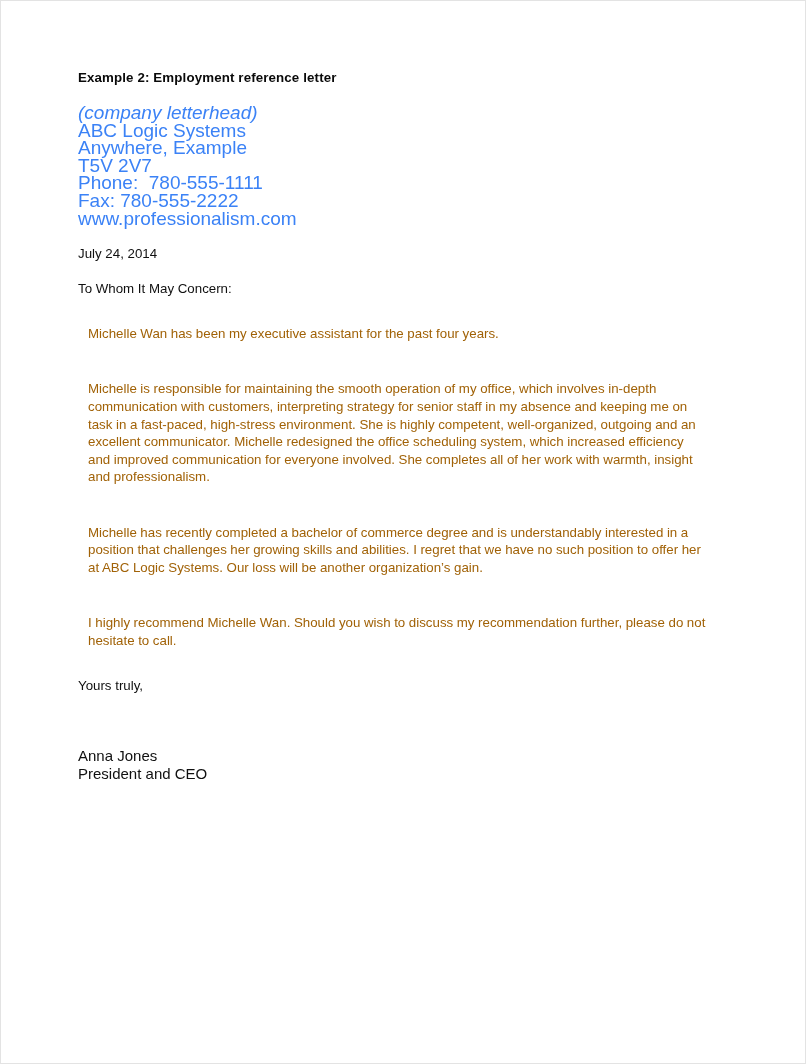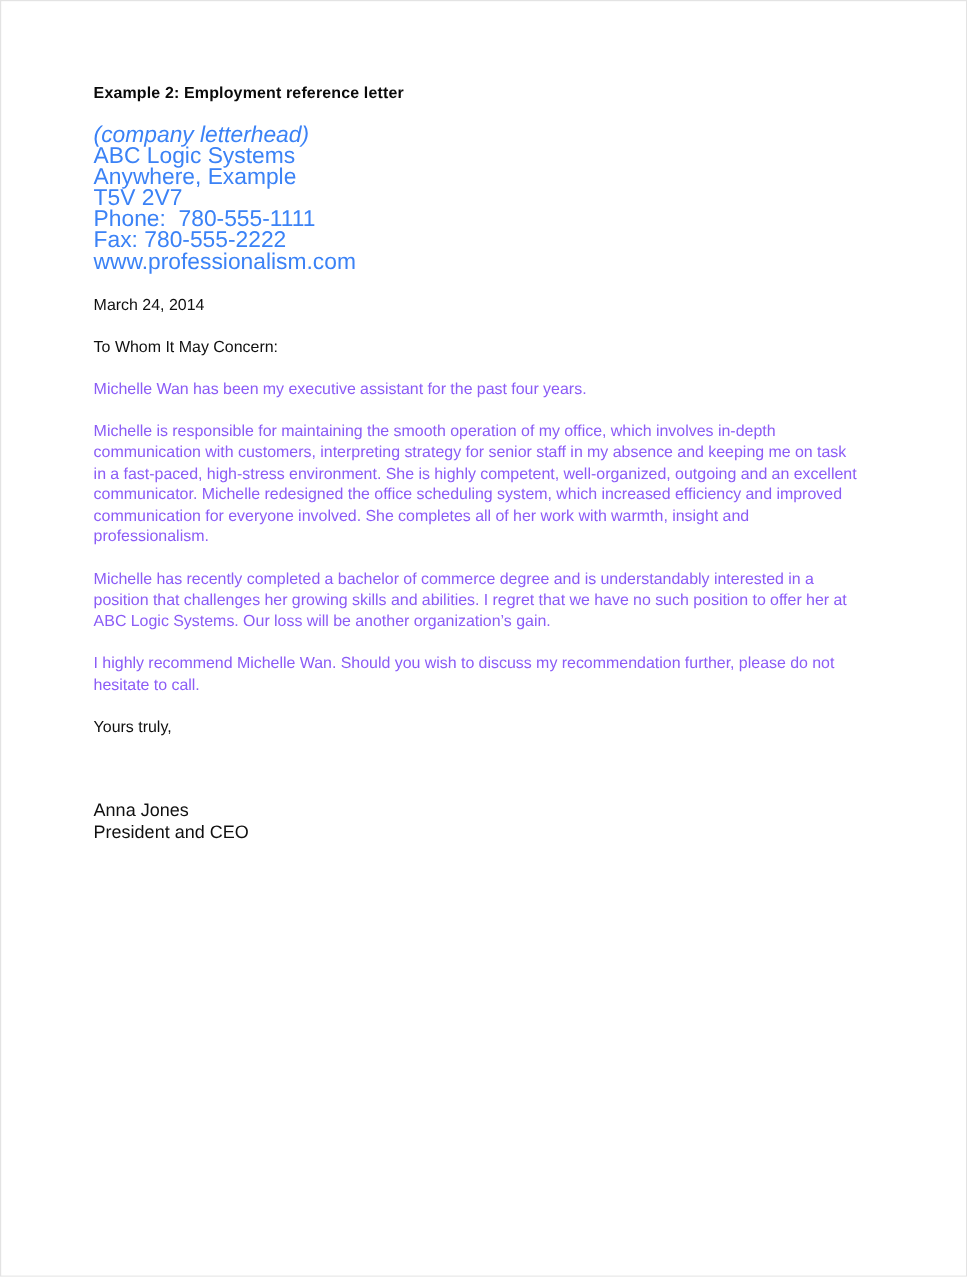--- a/index.html
+++ b/index.html
@@ -59,23 +59,23 @@
     color: #3b82f6;
     line-height: 17.6px;
     white-space: pre-wrap;
   }
 
   .letterhead-line.italic { font-style: italic; }
 
   .para {
     font-family: "Liberation Sans", sans-serif;
     font-size: 13.3px;
-    color: #8b5cf6;
+    color: #a16207;
     line-height: 17.6px;
-    margin: 0;
+    margin: 10px;
     text-align: left;
     white-space: normal;
     word-spacing: -0.1px;
   }
 
   .sig-line {
     font-family: "Liberation Sans", sans-serif;
     font-size: 15px;
     color: #101010;
     line-height: 17.6px;
@@ -97,21 +97,21 @@
       <div class="letterhead-line">ABC Logic Systems</div>
       <div class="letterhead-line">Anywhere, Example</div>
       <div class="letterhead-line">T5V 2V7</div>
       <div class="letterhead-line">Phone:  780-555-1111</div>
       <div class="letterhead-line">Fax: 780-555-2222</div>
       <div class="letterhead-line">www.professionalism.com</div>
     </div>
 
     <div class="gap-1"></div>
 
-    <div class="block">March 24, 2014</div>
+    <div class="block">July 24, 2014</div>
 
     <div class="gap-1"></div>
 
     <div class="block">To Whom It May Concern:</div>
 
     <div class="gap-1"></div>
 
     <p class="para">Michelle Wan has been my executive assistant for the past four years.</p>
 
     <div class="gap-1"></div>

